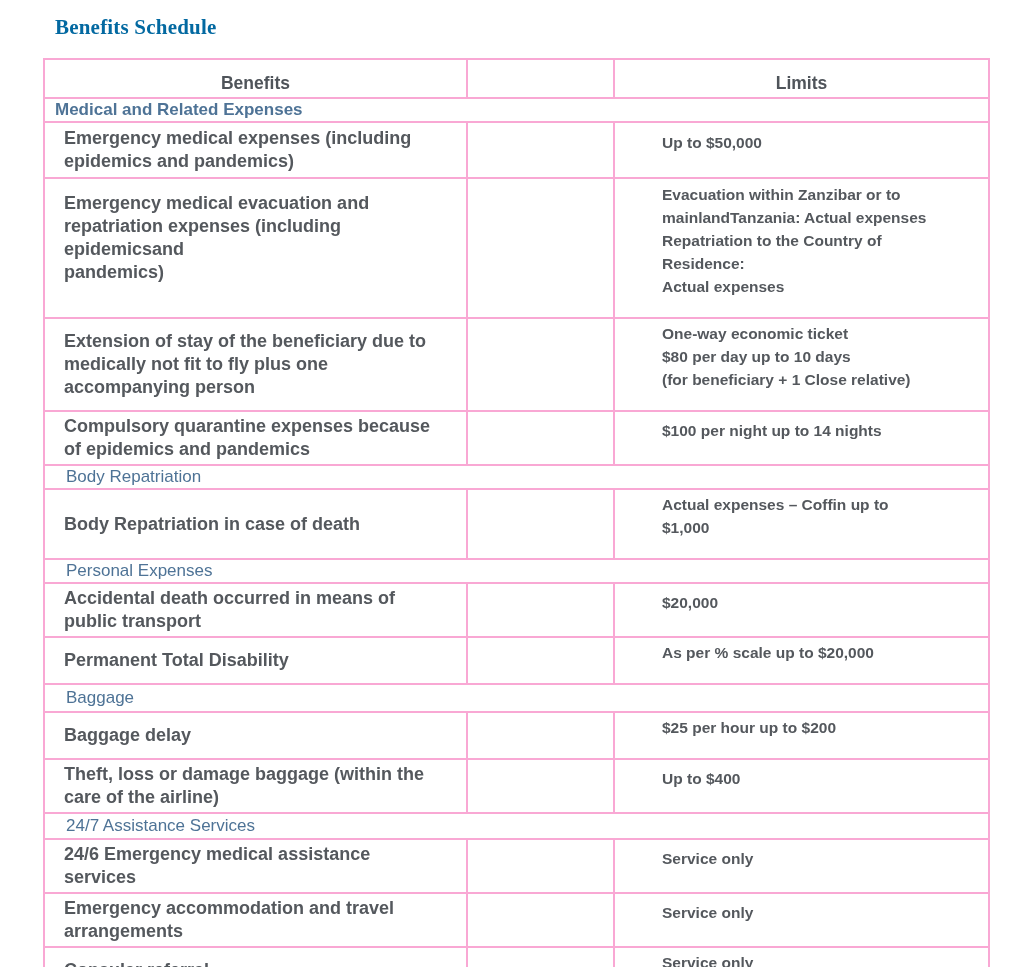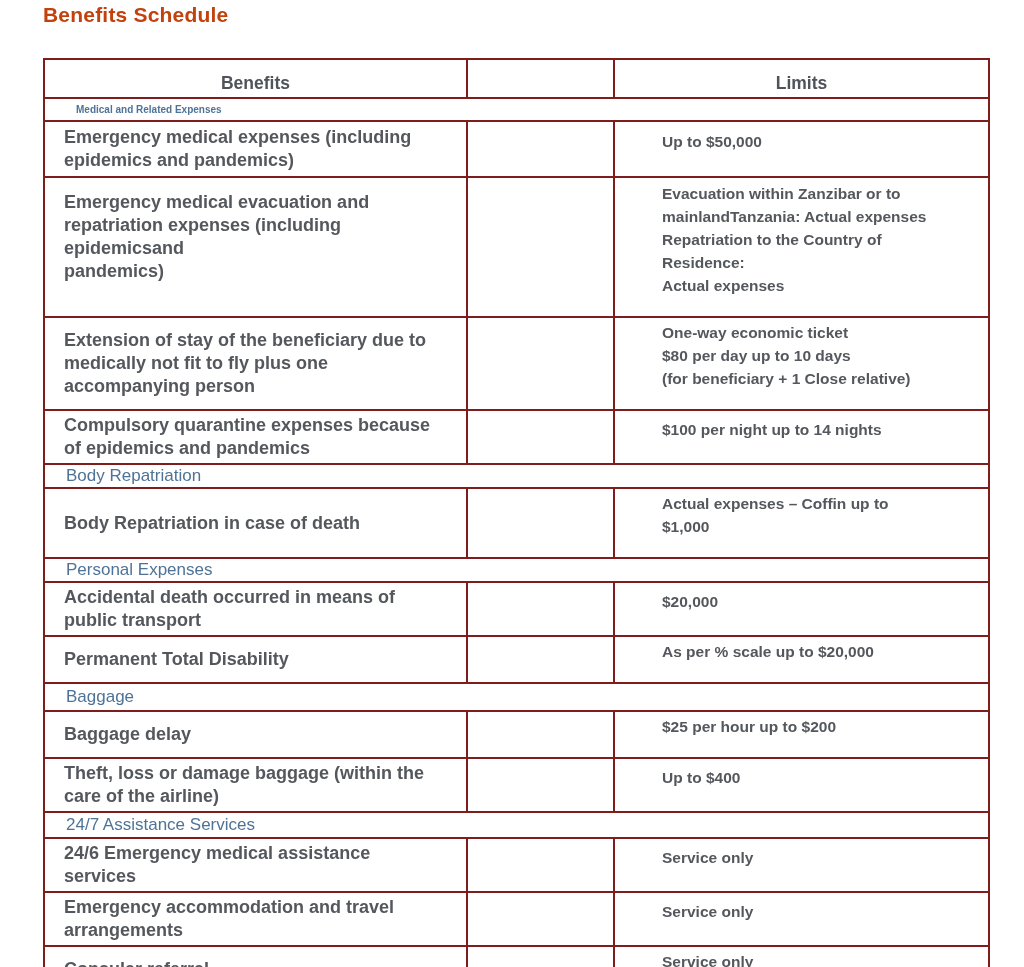--- a/index.html
+++ b/index.html
@@ -10,63 +10,64 @@
     background: #ffffff;
     overflow: hidden;
     font-family: "Liberation Sans", "DejaVu Sans", sans-serif;
   }
   .page { position: relative; width: 1024px; height: 967px; }
 
   .doc-title {
     position: absolute;
     left: 43px;
     top: 3px;
-    margin: 0;
+    margin: 12px;
     font-size: 21px;
     font-weight: bold;
     letter-spacing: 0.2px;
-    color: #c2410c;
+    color: #0369a1;
+    font-family: Liberation Serif, serif;
   }
 
   table.benefits-table {
     position: absolute;
     left: 43px;
     top: 58px;
     width: 945px;
     border-collapse: collapse;
     table-layout: fixed;
   }
   col.c-benefits { width: 423px; }
   col.c-spacer   { width: 147px; }
   col.c-limits   { width: 375px; }
 
-  td { border: 2px solid #7f1d1d; }
+  td { border: 2px solid #f9a8d4; }
 
   .th {
     vertical-align: bottom;
     text-align: center;
     padding: 0 0 3px 0;
     font-size: 17.5px;
     font-weight: bold;
     color: #4f545a;
   }
 
   .section-cell {
     padding: 1px 8px 1px 21px;
     color: #4e7396;
     font-size: 17px;
     font-weight: normal;
     vertical-align: middle;
     white-space: nowrap;
     overflow: hidden;
   }
   tr.section-bold .section-cell {
-    font-size: 10px;
-    font-weight: bold;
-    padding-left: 31px;
+    font-size: 17px;
+    font-weight: bold;
+    padding-left: 10px;
   }
 
   .benefit-cell {
     padding: 3px 10px 3px 19px;
     color: #54585d;
     font-size: 18px;
     font-weight: bold;
     line-height: 23px;
     vertical-align: middle;
     white-space: pre-line;

